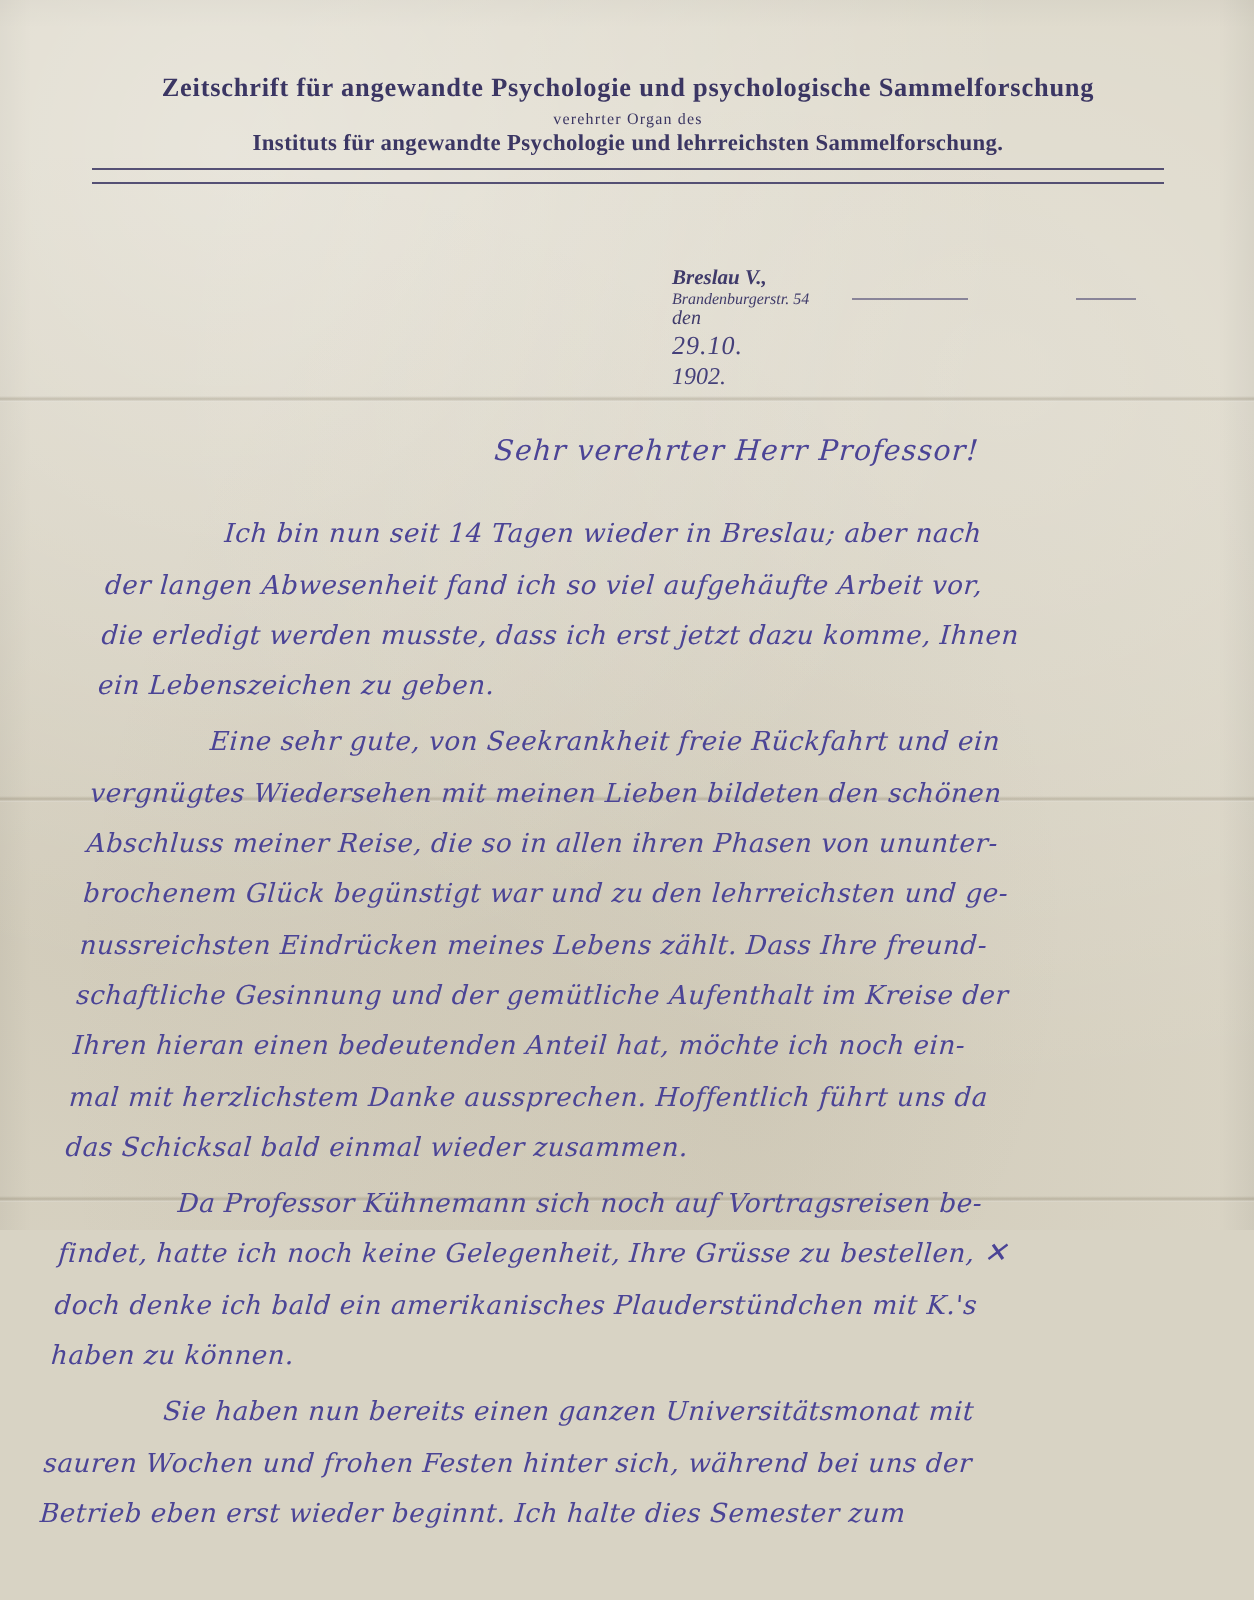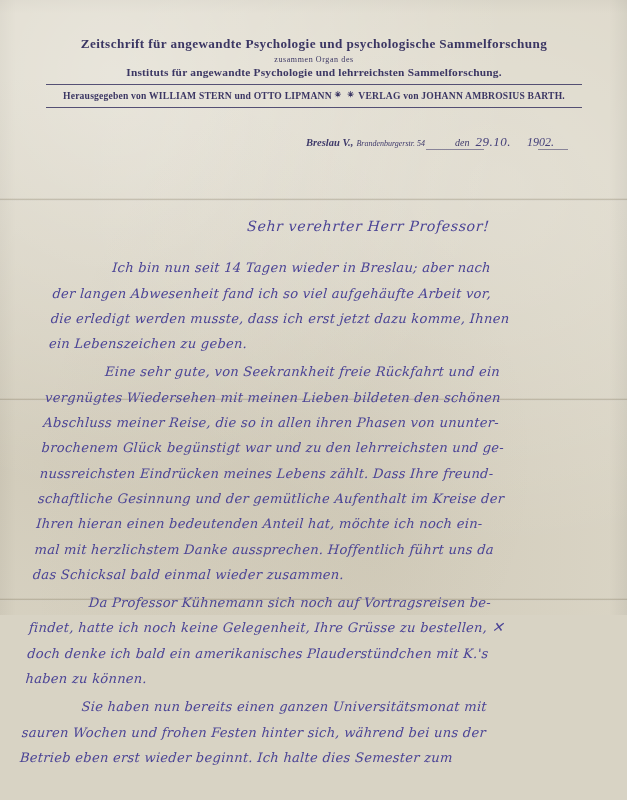--- a/index.html
+++ b/index.html
@@ -109,20 +109,21 @@
     position: absolute;
     top: 134px;
     left: 306px;
     width: 300px;
     color: #3f3a6a;
   }
   .date-row {
     display: flex;
     align-items: baseline;
     white-space: nowrap;
+    flex-direction: column;
   }
   .place-main {
     font-size: 10.5px;
     font-style: italic;
     font-weight: bold;
   }
   .place-sub {
     font-size: 8px;
     font-style: italic;
     margin-left: 3px;
@@ -204,28 +205,23 @@
 <body>
 
 <div class="page">
   <div class="paper-texture"></div>
   <div class="fold fold-1"></div>
   <div class="fold fold-2"></div>
   <div class="fold fold-3"></div>
 
   <div class="letterhead">
     <div class="lh-line1">Zeitschrift für angewandte Psychologie und psychologische Sammelforschung</div>
-    <div class="lh-line2">zusammen Organ des</div>
+    <div class="lh-line2">verehrter Organ des</div>
     <div class="lh-line3">Instituts für angewandte Psychologie und lehrreichsten Sammelforschung.</div>
     <div class="lh-rule"></div>
-    <div class="lh-line4">
-      <span>Herausgegeben von WILLIAM STERN und OTTO LIPMANN</span>
-      <span class="sep">✳ ✳</span>
-      <span>VERLAG von JOHANN AMBROSIUS BARTH.</span>
-    </div>
     <div class="lh-rule-bottom"></div>
   </div>
 
   <div class="dateblock">
     <div class="date-row">
       <span class="place-main">Breslau V.,</span>
       <span class="place-sub">Brandenburgerstr. 54</span>
       <span class="date-word">den</span>
       <span class="date-value">29.10.</span>
       <span class="date-year">1902.</span>

